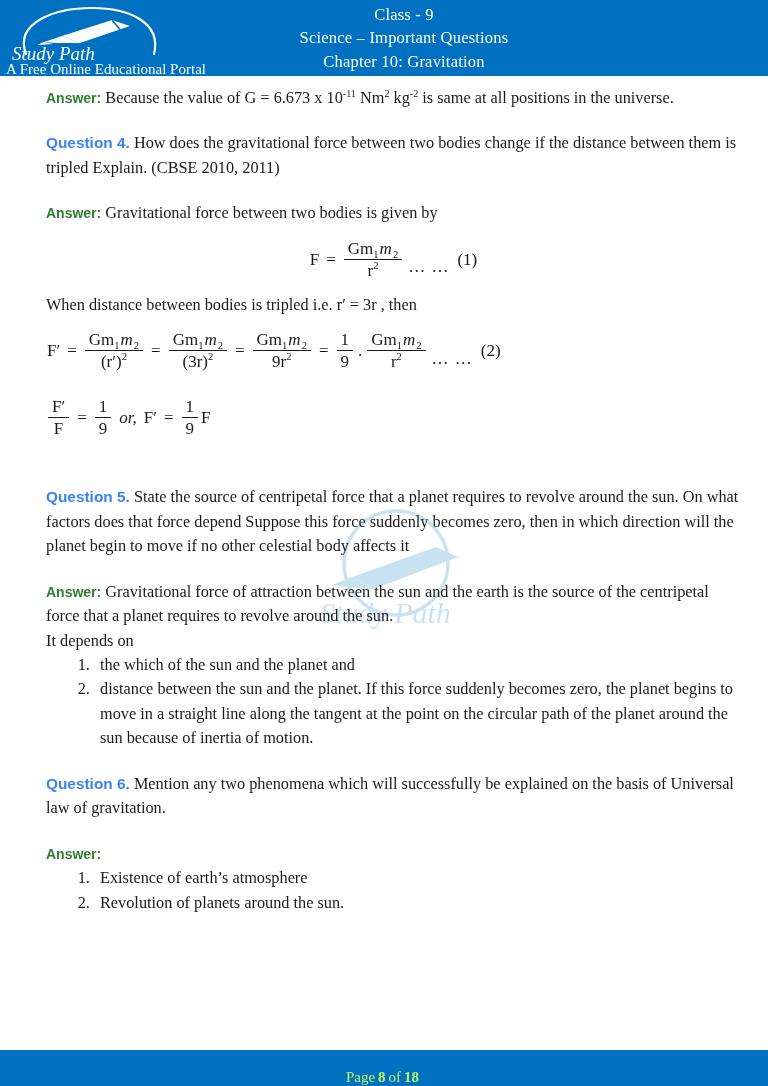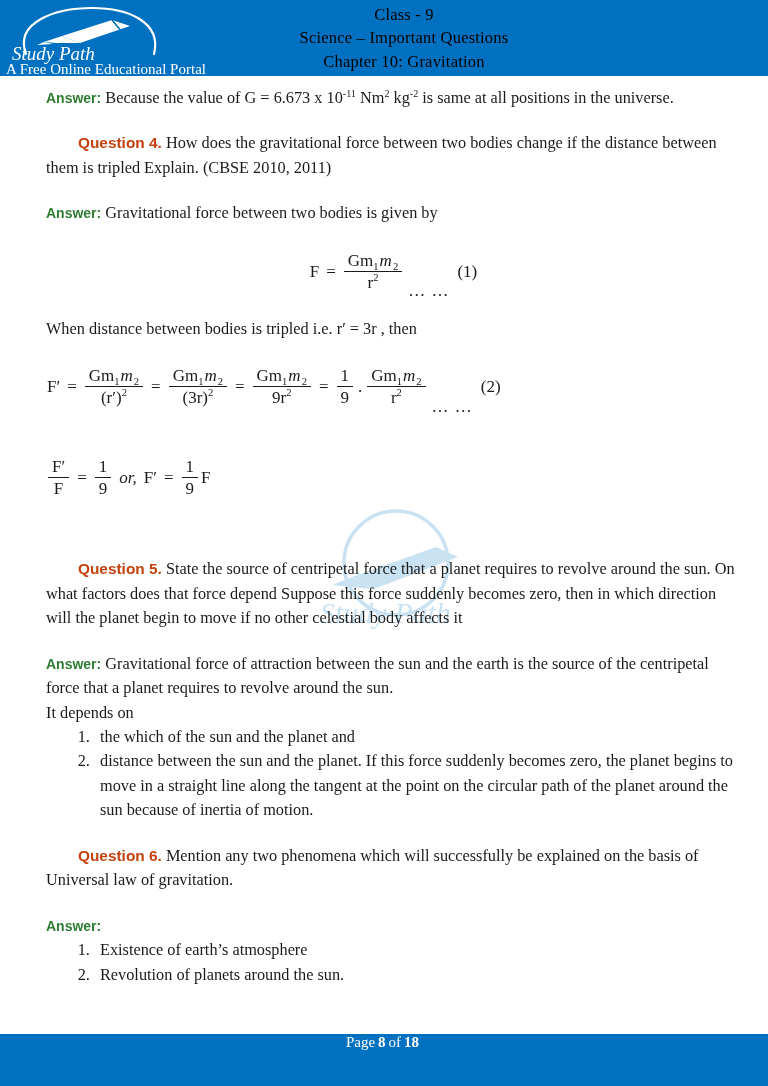--- a/index.html
+++ b/index.html
@@ -41,21 +41,21 @@
     font-size: 19px;
     fill: #ffffff;
   }
   .brand-tagline {
     font-family: "Liberation Serif", serif;
     font-size: 15px;
     fill: #ffffff;
   }
   .header-titles {
     text-align: center;
-    color: #000000;
+    color: #ffffff;
     font-family: "Liberation Serif", serif;
     font-size: 16.5px;
     line-height: 1.42;
     letter-spacing: .2px;
     margin-left: 40px;
   }
   .header-titles div { white-space: nowrap; }
 
   
   .content {
@@ -75,22 +75,21 @@
   .answer-label {
     color: #2e7d32;
     font-weight: bold;
     font-family: "Liberation Sans", sans-serif;
     font-size: 14px;
   }
   .question-label {
     font-weight: bold;
     font-family: "Liberation Sans", sans-serif;
     font-size: 15.4px;
-    color: #c2410c;
-    margin-left: 32px;
+    color: #3b82f6;
   }
   sup, sub {
     font-size: 0.62em;
     line-height: 0;
   }
 
   
   .math-line {
     font-family: "Liberation Serif", serif;
     display: flex;
@@ -101,21 +100,21 @@
   .math-center { justify-content: center; }
   .mi { font-style: normal; padding: 0 1px; }
   .mi-it { font-style: italic; padding: 0 1px; }
   .op { padding: 0 6px; }
   .op-tight { padding: 0 3px; }
   .frac {
     display: inline-flex;
     flex-direction: column;
     align-items: center;
     vertical-align: middle;
-    margin: 12px 2px;
+    margin: 0 2px;
     line-height: 1.12;
   }
   .frac .num {
     padding: 0 4px 1px 4px;
     border-bottom: 1.3px solid #1a1a1a;
     white-space: nowrap;
   }
   .frac .den {
     padding: 1px 4px 0 4px;
     white-space: nowrap;
@@ -153,25 +152,25 @@
     font-size: 30px;
     fill: #9ecbe8;
   }
 
   
   .page-footer {
     position: absolute;
     left: 0;
     bottom: 0;
     width: 768px;
-    height: 52px;
+    height: 36px;
     background: #0070c0;
-    color: #ffffff;
+    color: #bef264;
     display: flex;
-    align-items: flex-start;
+    align-items: flex-end;
     justify-content: center;
     font-family: "Liberation Serif", serif;
     font-size: 15px;
   }
   .page-footer .pg-strong { font-weight: bold; padding: 0 3px; }
 </style>
 </head>
 <body>
 
 <div class="page-header">

